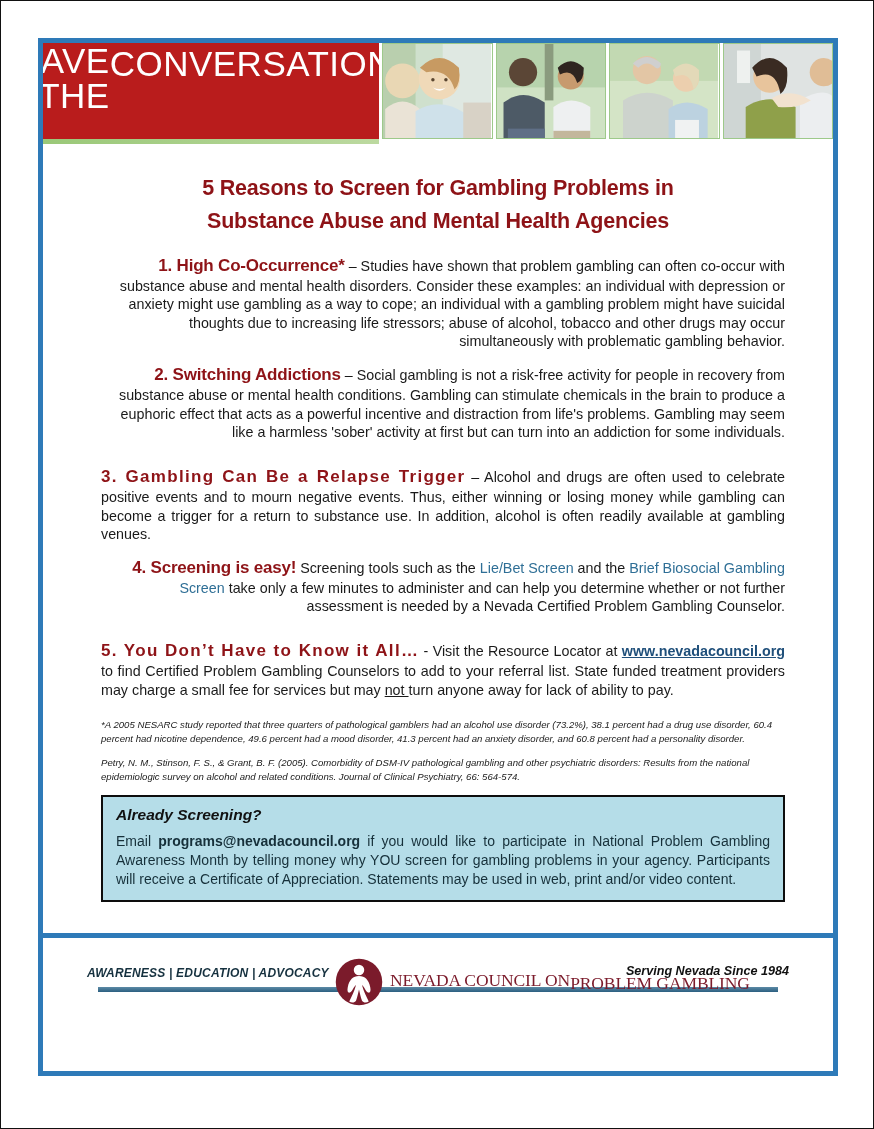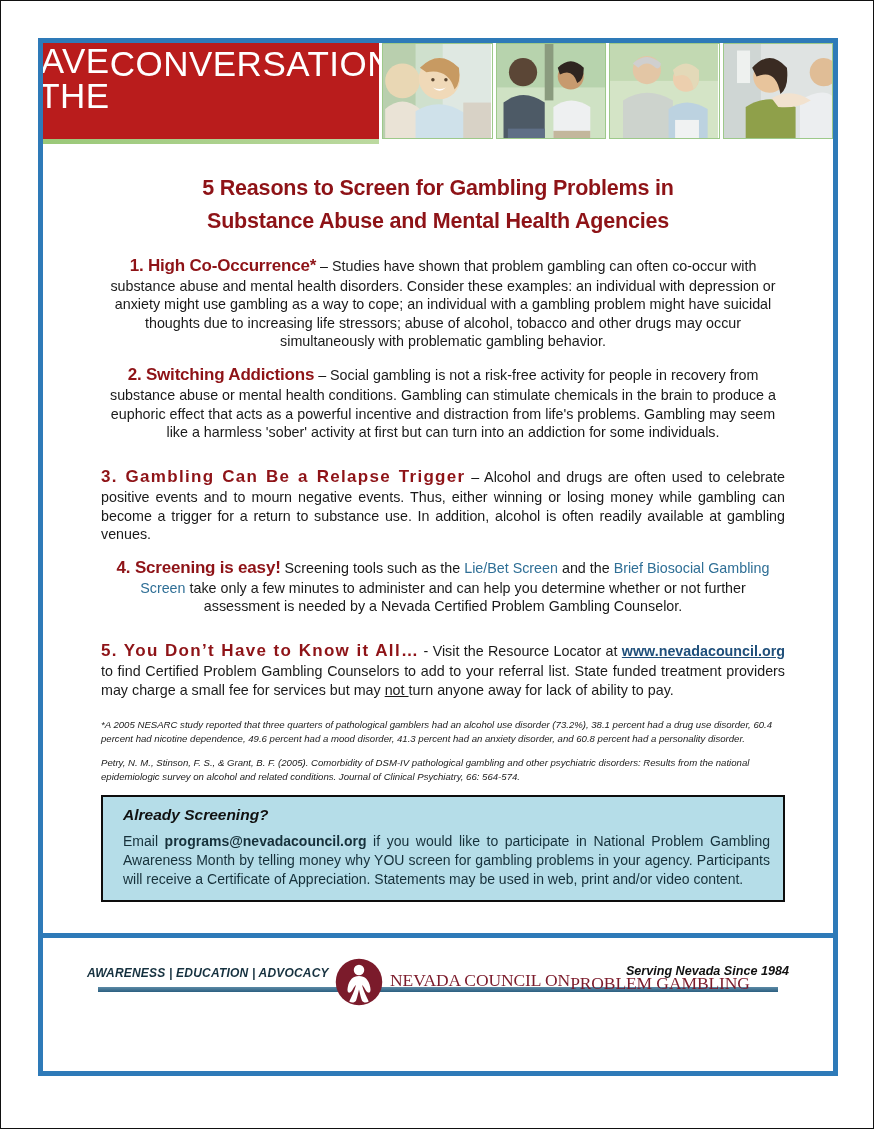--- a/index.html
+++ b/index.html
@@ -46,41 +46,41 @@
   h1.doc-title{
     margin:0;padding:28px 52px 0 52px;text-align:center;
     color:#8e1317;font-size:21.5px;font-weight:bold;line-height:1.55;
     letter-spacing:-0.2px;
     font-family:Liberation Sans, sans-serif;
   }
   .reasons{padding:16px 48px 0 58px;}
   .reason{margin-bottom:13px;}
   .reason p{
     margin:0;font-size:14.3px;line-height:1.30;color:#1a1a1a;
-    text-align:center;
+    text-align:right;
   }
   .reason.justify p{text-align:justify;margin-top:24px;}
   .rnum{
     color:#8e1317;font-weight:bold;font-size:17px;
     letter-spacing:-0.2px;
   }
   .rnum.wide{letter-spacing:1.3px;}
   .lnk{color:#2f6f96;margin-top:23px;}
   .url{color:#1f4f7a;font-weight:bold;text-decoration:underline;}
   .ul{text-decoration:underline;}
   
   .notes{padding:6px 48px 0 58px;}
   .note{
     margin:0 0 11px 0;font-size:9.6px;line-height:1.42;color:#1a1a1a;
     font-style:italic;text-align:left;
   }
   
   .callout{
     margin:8px 48px 0 58px;background:#b5dde8;border:2px solid #0d0d0d;
-    padding:9px 13px 11px 20px;
+    padding:9px 13px 11px 13px;
   }
   .callout h2{
     margin:0 0 8px 0;font-size:15.5px;font-style:italic;font-weight:bold;
     color:#111;
   }
   .callout p{
     margin:0;font-size:14px;line-height:1.36;color:#16303a;text-align:justify;
   }
   .callout .em{font-weight:bold;}
   

